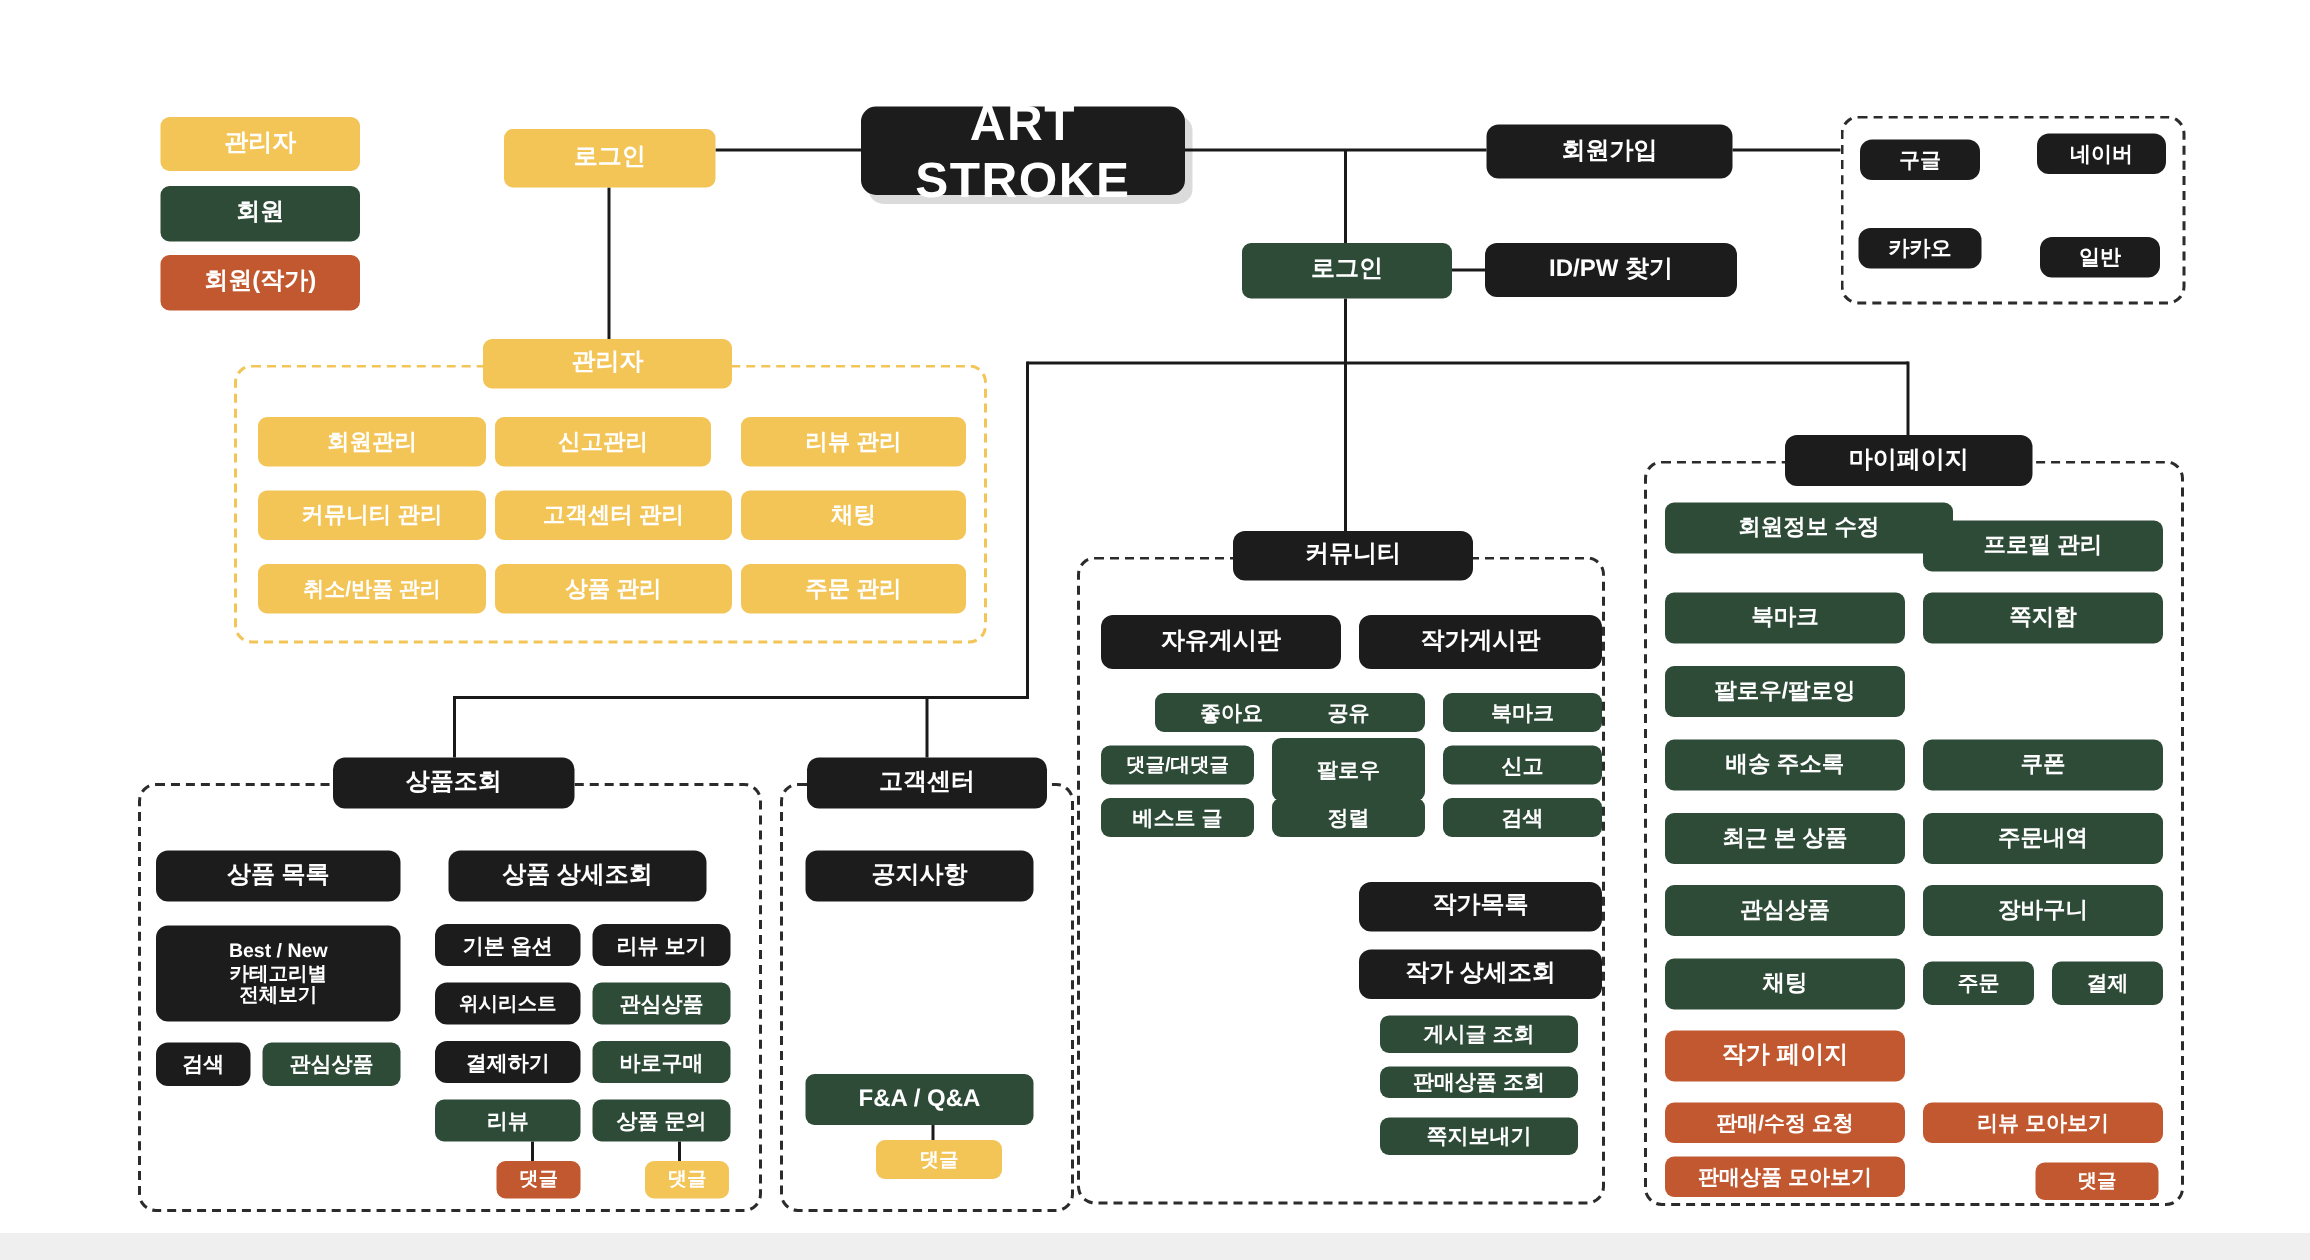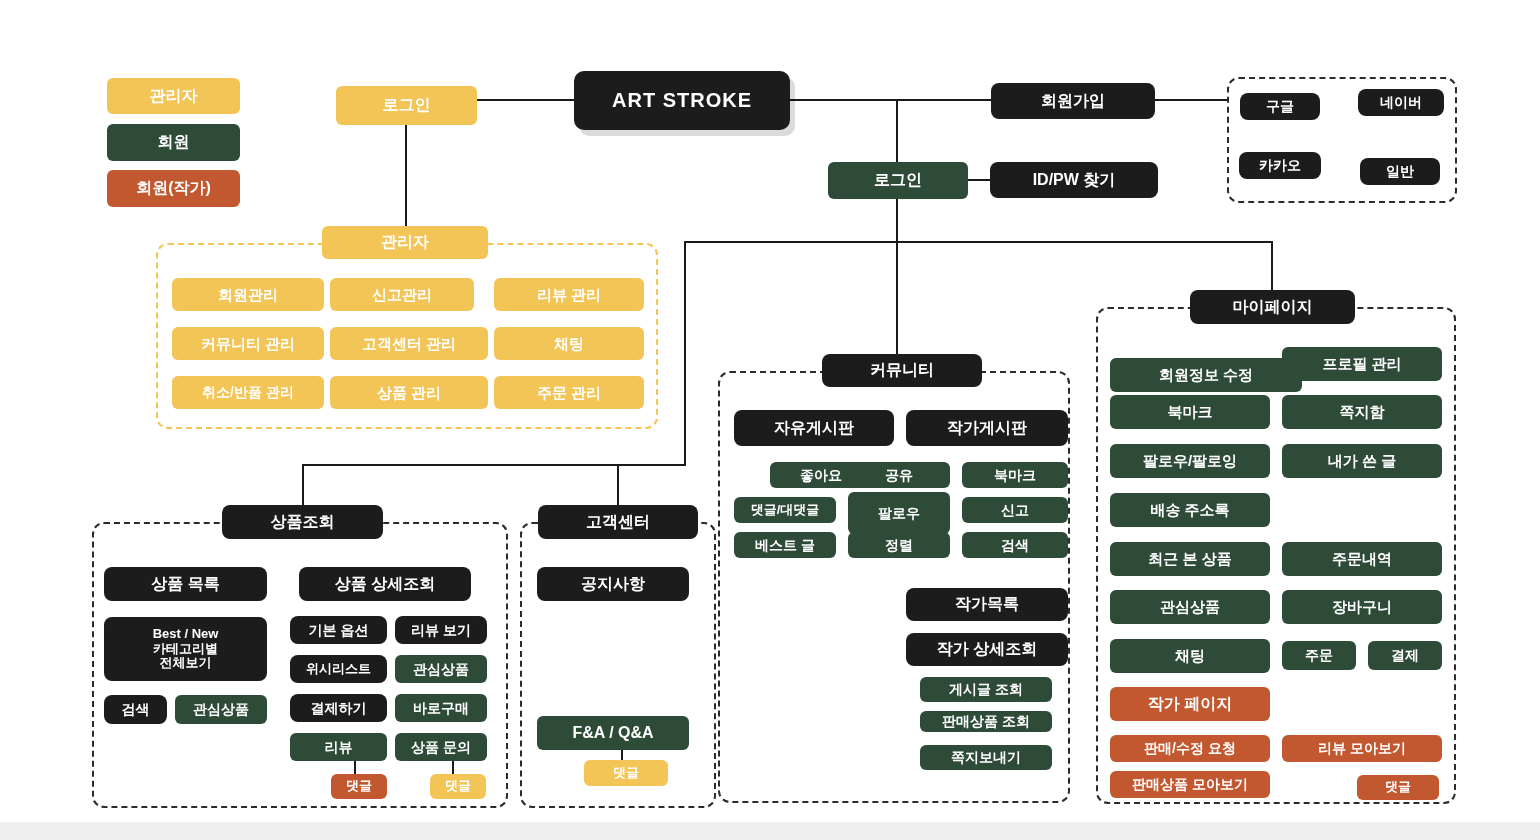--- a/index.html
+++ b/index.html
@@ -12,21 +12,21 @@
   .box { position:absolute; display:flex; flex-direction:column; align-items:center; justify-content:center;
          color:#ffffff; font-weight:bold; font-size:15px; text-align:center; line-height:1.15;
          border-radius:6px; z-index:3; }
   .yellow { background:#F3C456; }
   .green  { background:#2E4B38; }
   .orange { background:#C2582F; }
   .black  { background:#1C1C1C; border-radius:8px; }
   .hdr { font-size:16px; }
   .f13 { font-size:13px; }
   .f14 { font-size:14px; }
-  .root-box { font-size:20px; font-weight:800; letter-spacing:1px; border-radius:10px;
+  .root-box { font-size:33px; font-weight:800; letter-spacing:1px; border-radius:10px;
               box-shadow:5px 6px 0 rgba(0,0,0,0.14); }
   .footer-strip { position:absolute; left:0; top:822px; width:1540px; height:18px; background:#efefef; z-index:0; }
 </style>
 </head>
 <body>
 
 <div class="canvas">
 
   <div class="footer-strip"></div>
 
@@ -117,27 +117,27 @@
   <div class="box green f14" style="left:395px;top:733px;width:92px;height:28px">상품 문의</div>
   <div class="box orange f13" style="left:331px;top:774px;width:56px;height:25px">댓글</div>
   <div class="box yellow f13" style="left:430px;top:774px;width:56px;height:25px">댓글</div>
 
   <div class="box black hdr" style="left:538px;top:505px;width:160px;height:34px">고객센터</div>
   <div class="box black hdr" style="left:537px;top:567px;width:152px;height:34px">공지사항</div>
   <div class="box green hdr" style="left:537px;top:716px;width:152px;height:34px">F&amp;A / Q&amp;A</div>
   <div class="box yellow f13" style="left:584px;top:760px;width:84px;height:26px">댓글</div>
 
   <div class="box black hdr" style="left:1190px;top:290px;width:165px;height:34px">마이페이지</div>
-  <div class="box green" style="left:1110px;top:358px;width:192px;height:34px">회원정보 수정</div>
+  <div class="box green" style="left:1110px;top:335px;width:192px;height:34px">회원정보 수정</div>
   <div class="box green" style="left:1282px;top:347px;width:160px;height:34px">프로필 관리</div>
   <div class="box green" style="left:1110px;top:395px;width:160px;height:34px">북마크</div>
   <div class="box green" style="left:1110px;top:444px;width:160px;height:34px">팔로우/팔로잉</div>
   <div class="box green" style="left:1282px;top:395px;width:160px;height:34px">쪽지함</div>
-  <div class="box green" style="left:1282px;top:444px;width:160px;height:34px">내가 쓴 글</div>
   <div class="box green" style="left:1110px;top:493px;width:160px;height:34px">배송 주소록</div>
+  <div class="box green" style="left:1282px;top:493px;width:160px;height:34px">쿠폰</div>
   <div class="box green" style="left:1110px;top:542px;width:160px;height:34px">최근 본 상품</div>
   <div class="box green" style="left:1282px;top:542px;width:160px;height:34px">주문내역</div>
   <div class="box green" style="left:1110px;top:590px;width:160px;height:34px">관심상품</div>
   <div class="box green" style="left:1282px;top:590px;width:160px;height:34px">장바구니</div>
   <div class="box green" style="left:1110px;top:639px;width:160px;height:34px">채팅</div>
   <div class="box green f14" style="left:1282px;top:641px;width:74px;height:29px">주문</div>
   <div class="box green f14" style="left:1368px;top:641px;width:74px;height:29px">결제</div>
   <div class="box orange hdr" style="left:1110px;top:687px;width:160px;height:34px">작가 페이지</div>
   <div class="box orange f14" style="left:1110px;top:735px;width:160px;height:27px">판매/수정 요청</div>
   <div class="box orange f14" style="left:1282px;top:735px;width:160px;height:27px">리뷰 모아보기</div>

